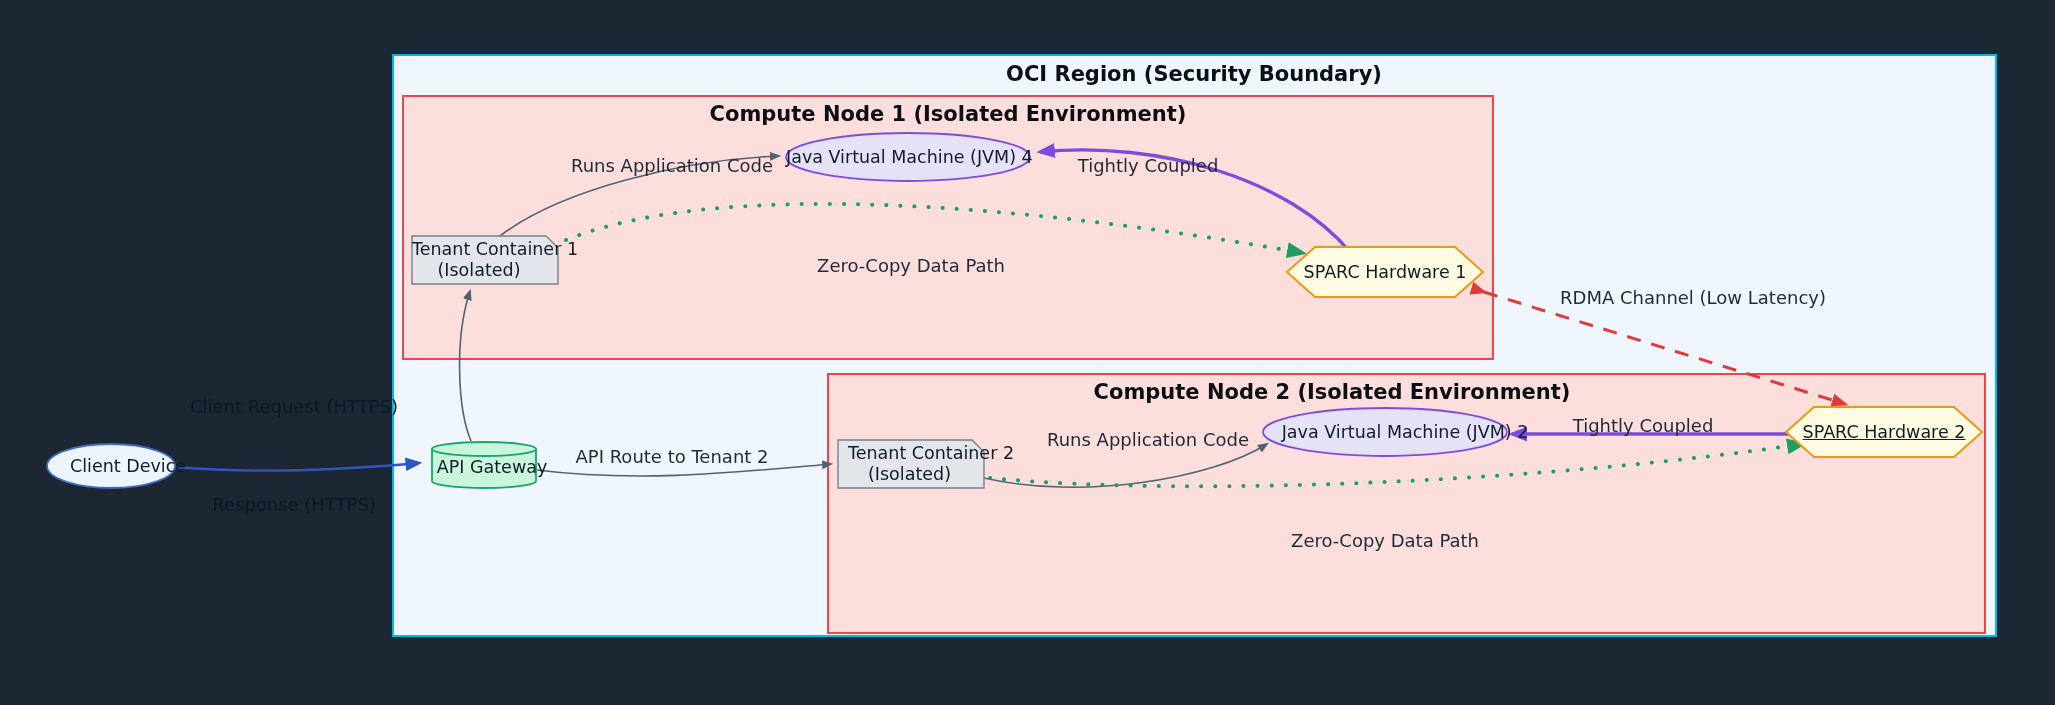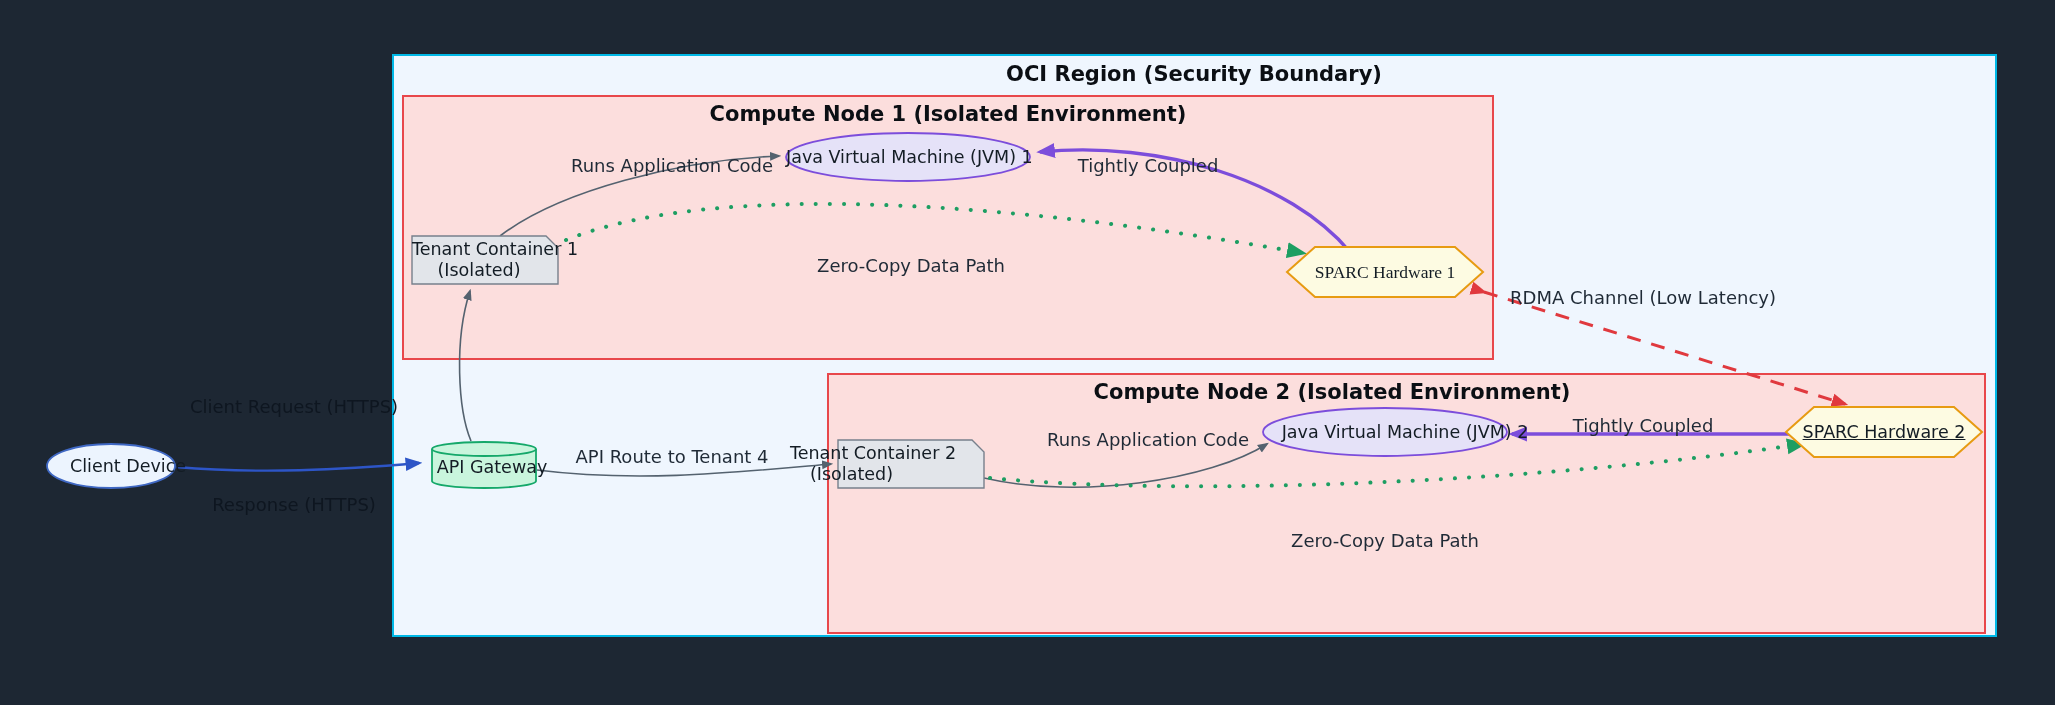--- a/index.html
+++ b/index.html
@@ -120,33 +120,33 @@
         <path d="M 1814 407 L 1954 407 L 1982 432 L 1954 457 L 1814 457 L 1786 432 Z" fill="#fdfbe2" stroke="#e79b12" stroke-width="2"></path>
       </g>
   </svg>
 
   <div id="labels">
       <div class="clusterTitle" style="left: 1194px; top: 62px;">OCI Region (Security Boundary)</div>
       <div class="clusterTitle" style="left: 948px; top: 102px;">Compute Node 1 (Isolated Environment)</div>
       <div class="clusterTitle" style="left: 1332px; top: 380px;">Compute Node 2 (Isolated Environment)</div>
       <div class="edgeLabel onDark" style="left: 294px; top: 406px; color: rgb(14, 22, 32);">Client Request (HTTPS)</div>
       <div class="edgeLabel onDark" style="left: 294px; top: 504px; color: rgb(14, 22, 32);">Response (HTTPS)</div>
-      <div class="edgeLabel" style="left: 672px; top: 456px;">API Route to Tenant 4</div>
+      <div class="edgeLabel" style="left: 672px; top: 456px;">API Route to Tenant 2</div>
       <div class="edgeLabel" style="left: 672px; top: 165px;">Runs Application Code</div>
       <div class="edgeLabel" style="left: 1148px; top: 439px;">Runs Application Code</div>
       <div class="edgeLabel" style="left: 1148px; top: 165px;">Tightly Coupled</div>
       <div class="edgeLabel" style="left: 1643px; top: 425px;">Tightly Coupled</div>
       <div class="edgeLabel" style="left: 911px; top: 265px;">Zero-Copy Data Path</div>
       <div class="edgeLabel" style="left: 1385px; top: 540px;">Zero-Copy Data Path</div>
-      <div class="edgeLabel" style="left: 1643px; top: 297px; text-align: center;">RDMA Channel (Low Latency)</div>
+      <div class="edgeLabel" style="left: 1693px; top: 297px; text-align: center;">RDMA Channel (Low Latency)</div>
       <div class="nodeLabel" style="left: 62px; width: 132px; top: 455.5px;">Client Device</div>
       <div class="nodeLabel" style="left: 432px; width: 120px; top: 456.5px;">API Gateway</div>
       <div class="nodeLabel" style="left: 412px; width: 134px; top: 239px;">Tenant Container 1
 (Isolated)</div>
-      <div class="nodeLabel" style="left: 790px; width: 123px; top: 443px;">Tenant Container 2
+      <div class="nodeLabel" style="left: 848px; width: 123px; top: 443px;">Tenant Container 2
 (Isolated)</div>
-      <div class="nodeLabel" style="left: 786px; width: 244px; top: 146.5px;">Java Virtual Machine (JVM) 1</div>
+      <div class="nodeLabel" style="left: 786px; width: 244px; top: 146.5px;">Java Virtual Machine (JVM) 4</div>
       <div class="nodeLabel" style="left: 1263px; width: 284px; top: 421.5px;">Java Virtual Machine (JVM) 2</div>
-      <div class="nodeLabel" style="left: 1287px; width: 196px; top: 261.5px; font-family: Liberation Serif, serif;">SPARC Hardware 1</div>
+      <div class="nodeLabel" style="left: 1287px; width: 196px; top: 261.5px;">SPARC Hardware 1</div>
       <div class="nodeLabel" style="left: 1786px; width: 196px; top: 421.5px; text-decoration: underline;">SPARC Hardware 2</div>
     </div>
 
 </div>
 
 </body></html>

